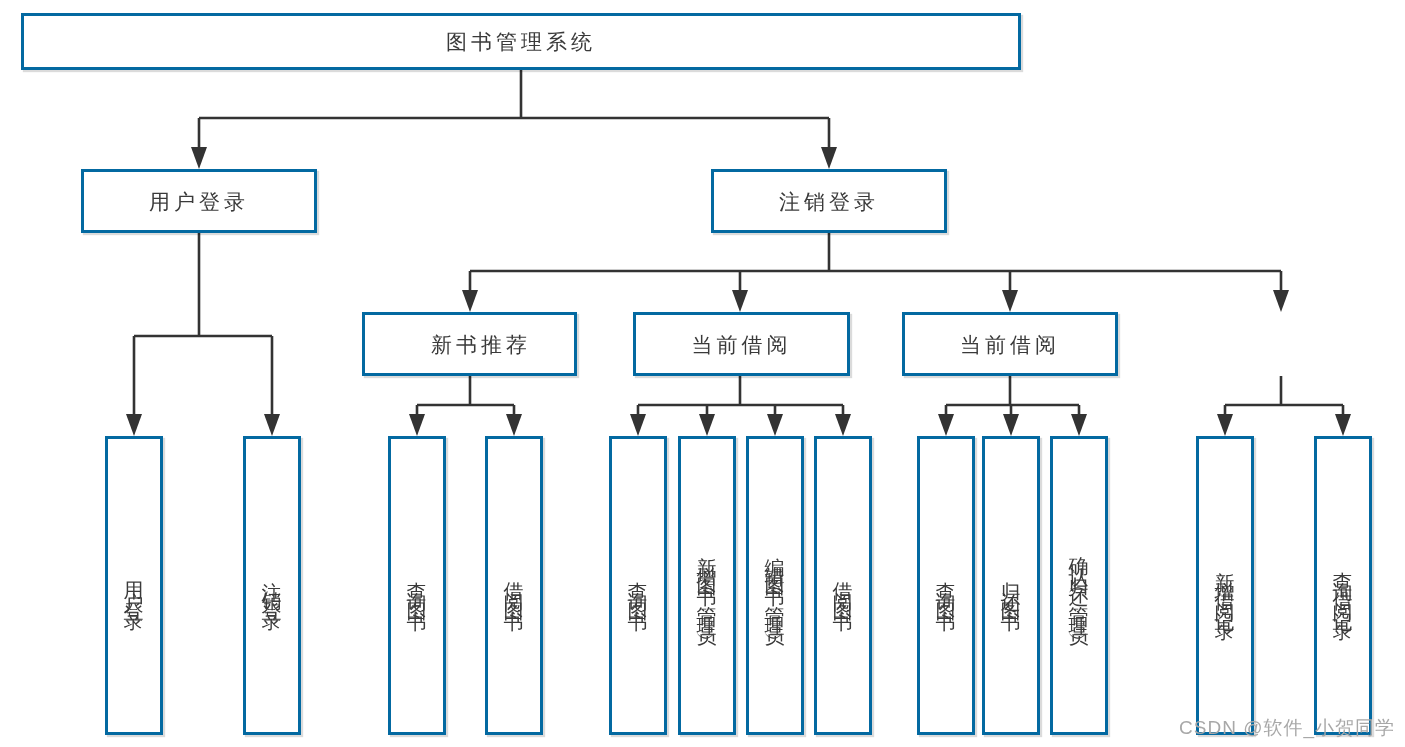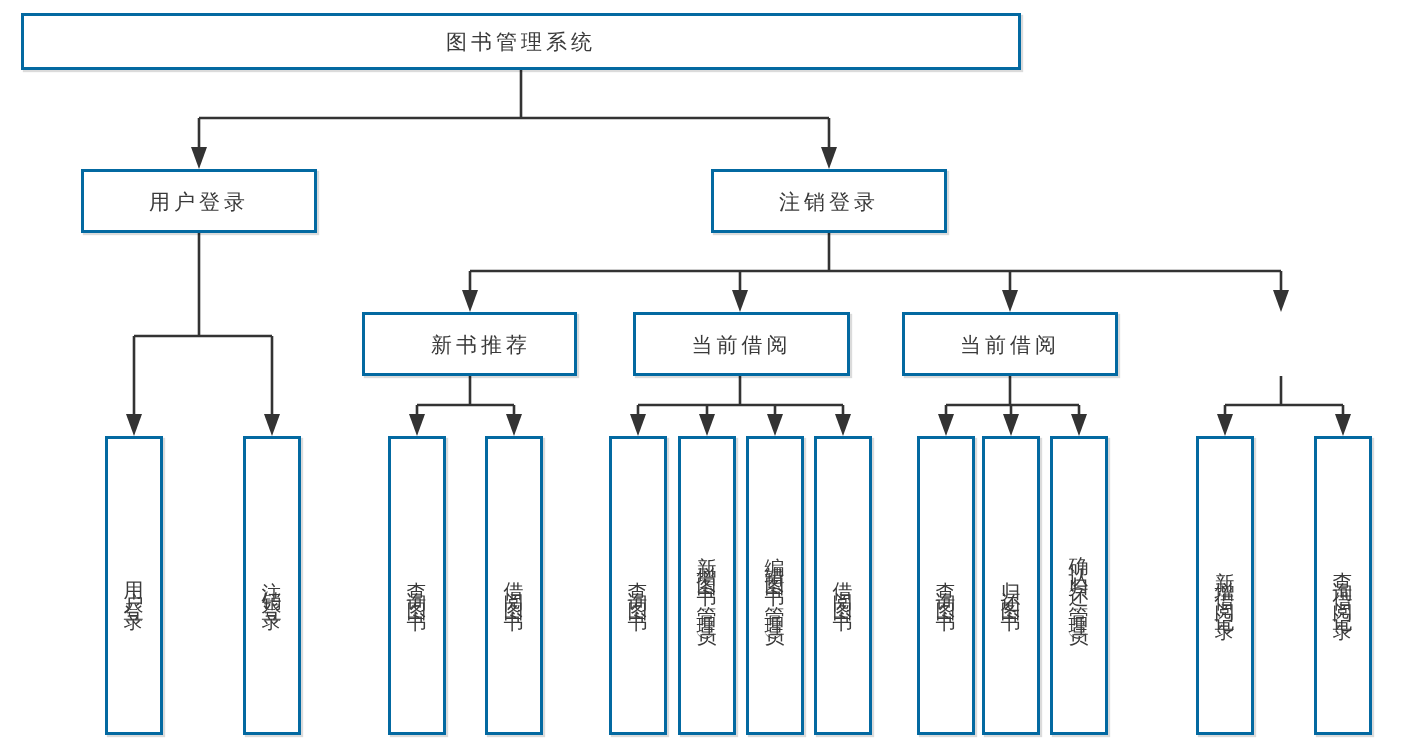--- a/index.html
+++ b/index.html
@@ -194,13 +194,14 @@
     <span class="vlabel">确认归还（管理员）</span>
   </div>
 
   <div class="box" style="left:1196px;top:436px;width:58px;height:299px;">
     <span class="vlabel">新增借阅记录</span>
   </div>
   <div class="box" style="left:1314px;top:436px;width:58px;height:299px;">
     <span class="vlabel">查询借阅记录</span>
   </div>
 
+  <div class="watermark">CSDN @软件_小贺同学</div>
 </div>
 
 </body></html>

